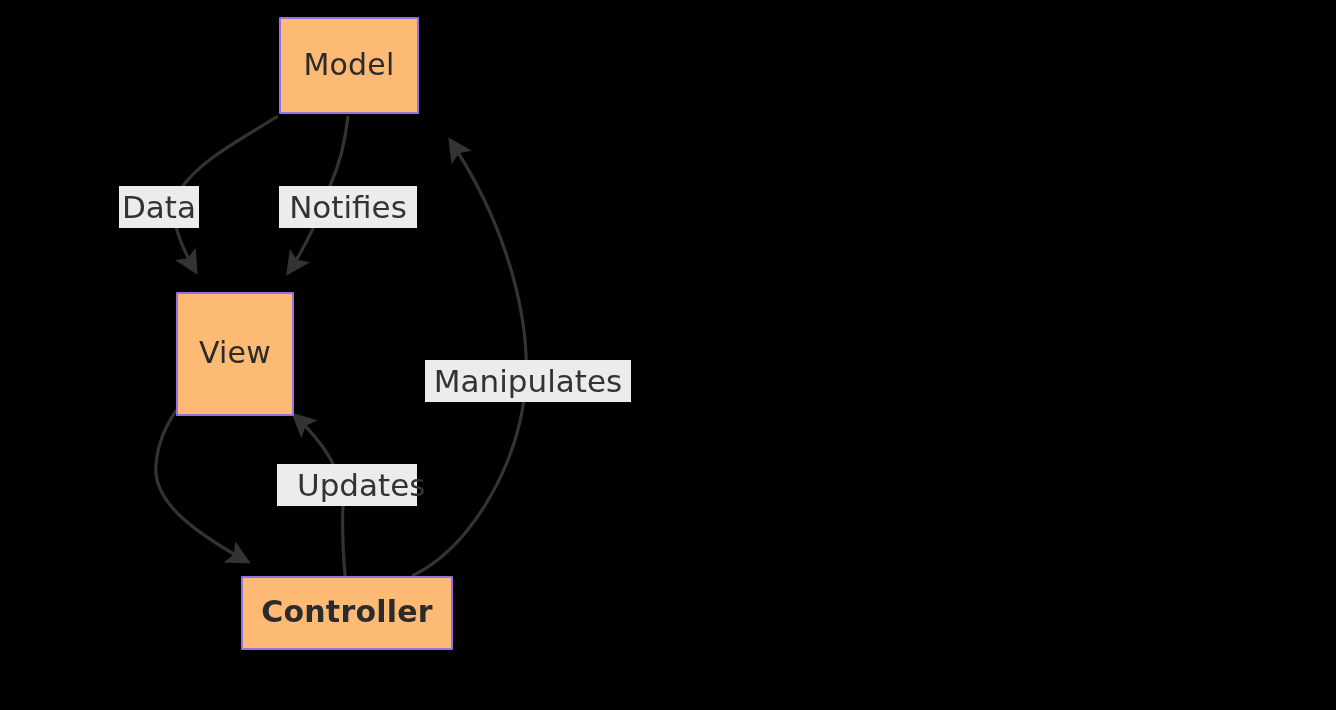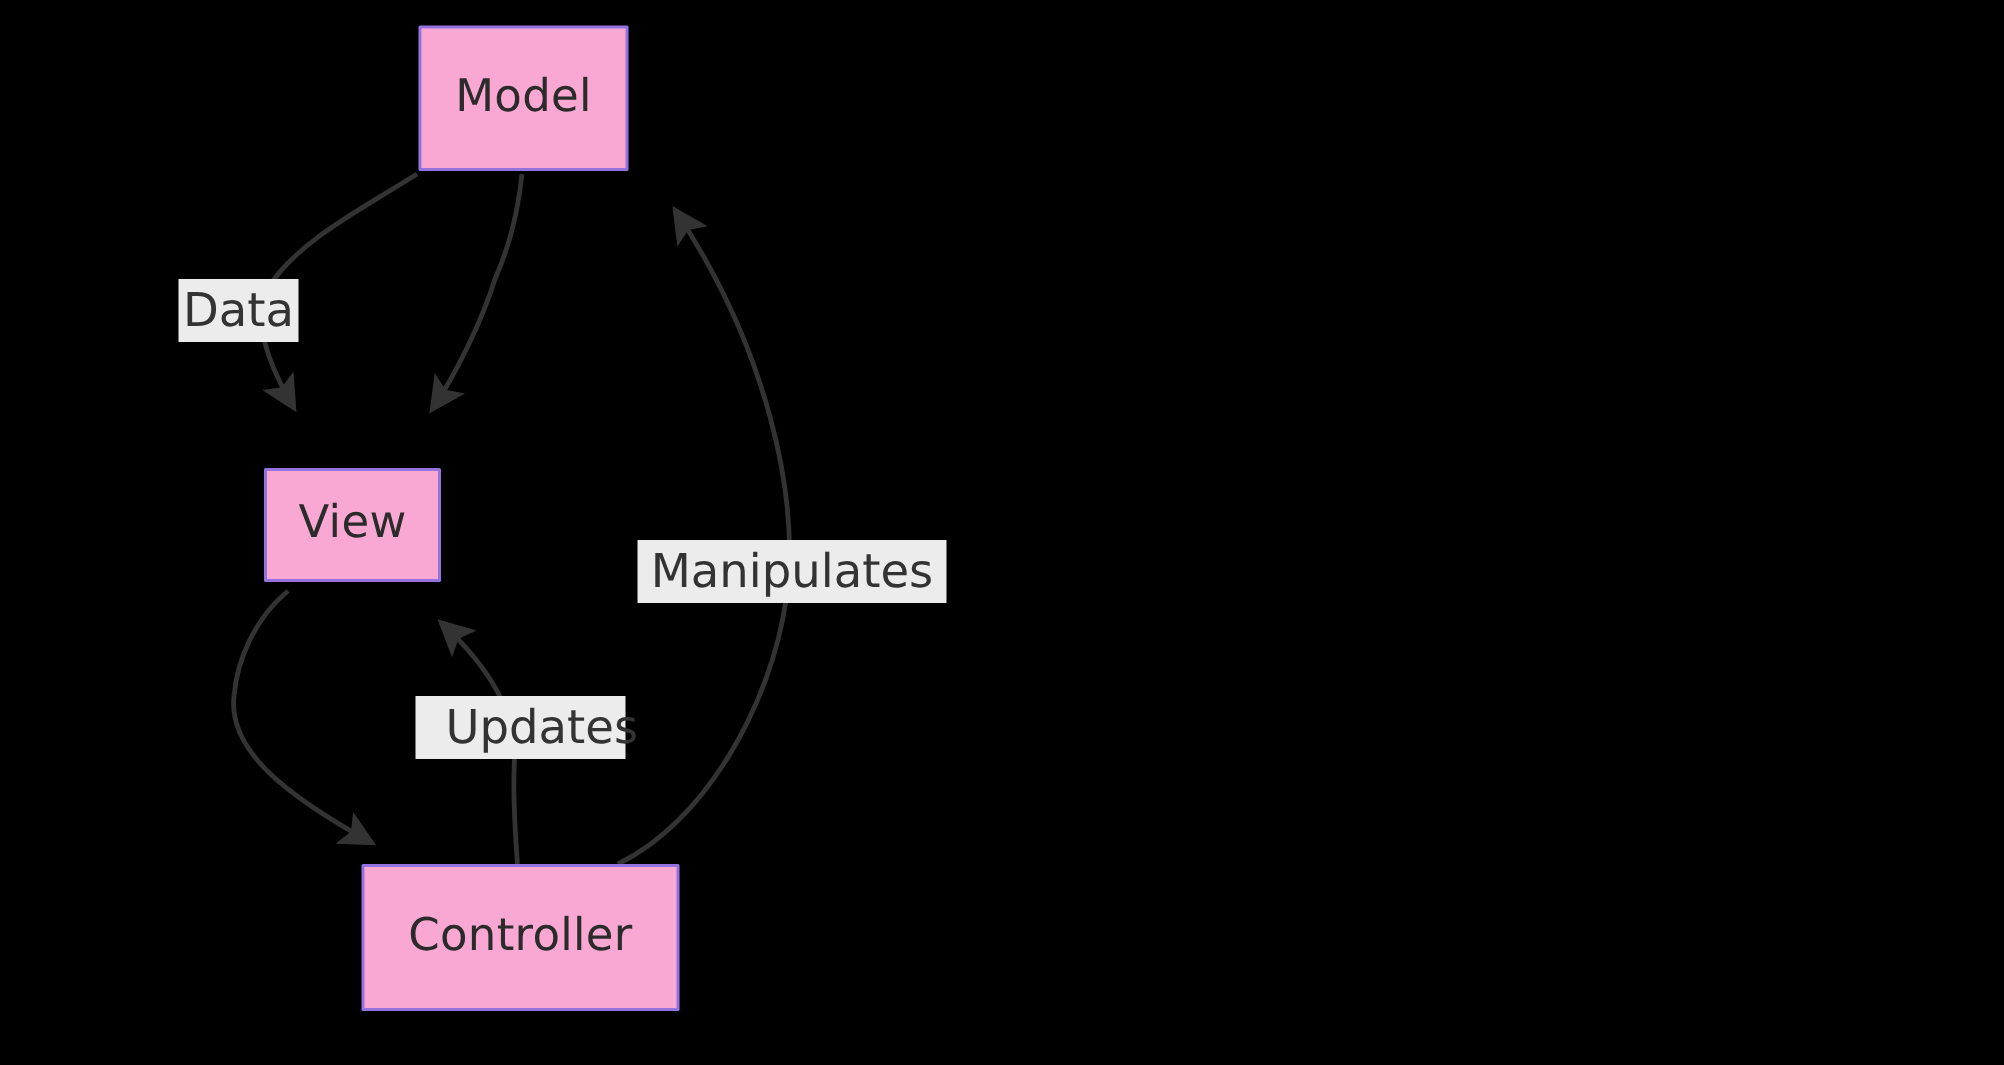--- a/index.html
+++ b/index.html
@@ -22,21 +22,21 @@
   #edge-layer {
     position: absolute;
     left: 0;
     top: 0;
     width: 1336px;
     height: 710px;
   }
   .node {
     position: absolute;
     box-sizing: border-box;
-    background: #f9a8d4;
+    background: #fdba74;
     border: 2px solid #9672e0;
     border-radius: 1px;
     display: flex;
     align-items: center;
     justify-content: center;
     color: #2b2b2b;
     font-size: 30px;
     font-family: "DejaVu Sans", "Liberation Sans", sans-serif;
     letter-spacing: 0.2px;
     z-index: 3;
@@ -53,22 +53,22 @@
     color: #333333;
     font-size: 31px;
     line-height: 42px;
     text-align: center;
     white-space: nowrap;
     font-family: "DejaVu Sans", "Liberation Sans", sans-serif;
     z-index: 4;
     padding: 0 3px;
   }
   #node-model   { left: 279px; top: 17px;  width: 140px; height: 97px; }
-  #node-view    { left: 176px; top: 312px; width: 118px; height: 76px; }
-  #node-ctrl    { left: 241px; top: 576px; width: 212px; height: 98px; }
+  #node-view    { left: 176px; top: 292px; width: 118px; height: 124px; }
+  #node-ctrl    { left: 241px; top: 576px; width: 212px; height: 74px; font-weight: bold; }
 
   #label-data        { left: 119px; top: 186px; width: 80px;  height: 42px; }
   #label-notifies    { left: 279px; top: 186px; width: 138px; height: 42px; }
   #label-manipulates { left: 425px; top: 326px; width: 206px; height: 42px; margin-top: 34px; }
   #label-useractions { left: 19px;  top: 464px; width: 210px; height: 42px; }
   #label-updates     { left: 277px; top: 464px; width: 140px; height: 42px; padding-left: 20px; }
 </style>
 </head>
 <body>
 
@@ -99,19 +99,20 @@
   <div class="node" id="node-view">
     <span class="node-label">View</span>
   </div>
 
   <div class="node" id="node-ctrl">
     <span class="node-label">Controller</span>
   </div>
 
   <div class="edge-label" id="label-data">Data</div>
 
+  <div class="edge-label" id="label-notifies">Notifies</div>
 
 
   <div class="edge-label" id="label-updates">Updates</div>
 
   <div class="edge-label" id="label-manipulates">Manipulates</div>
 
 </div>
 
 </body></html>

